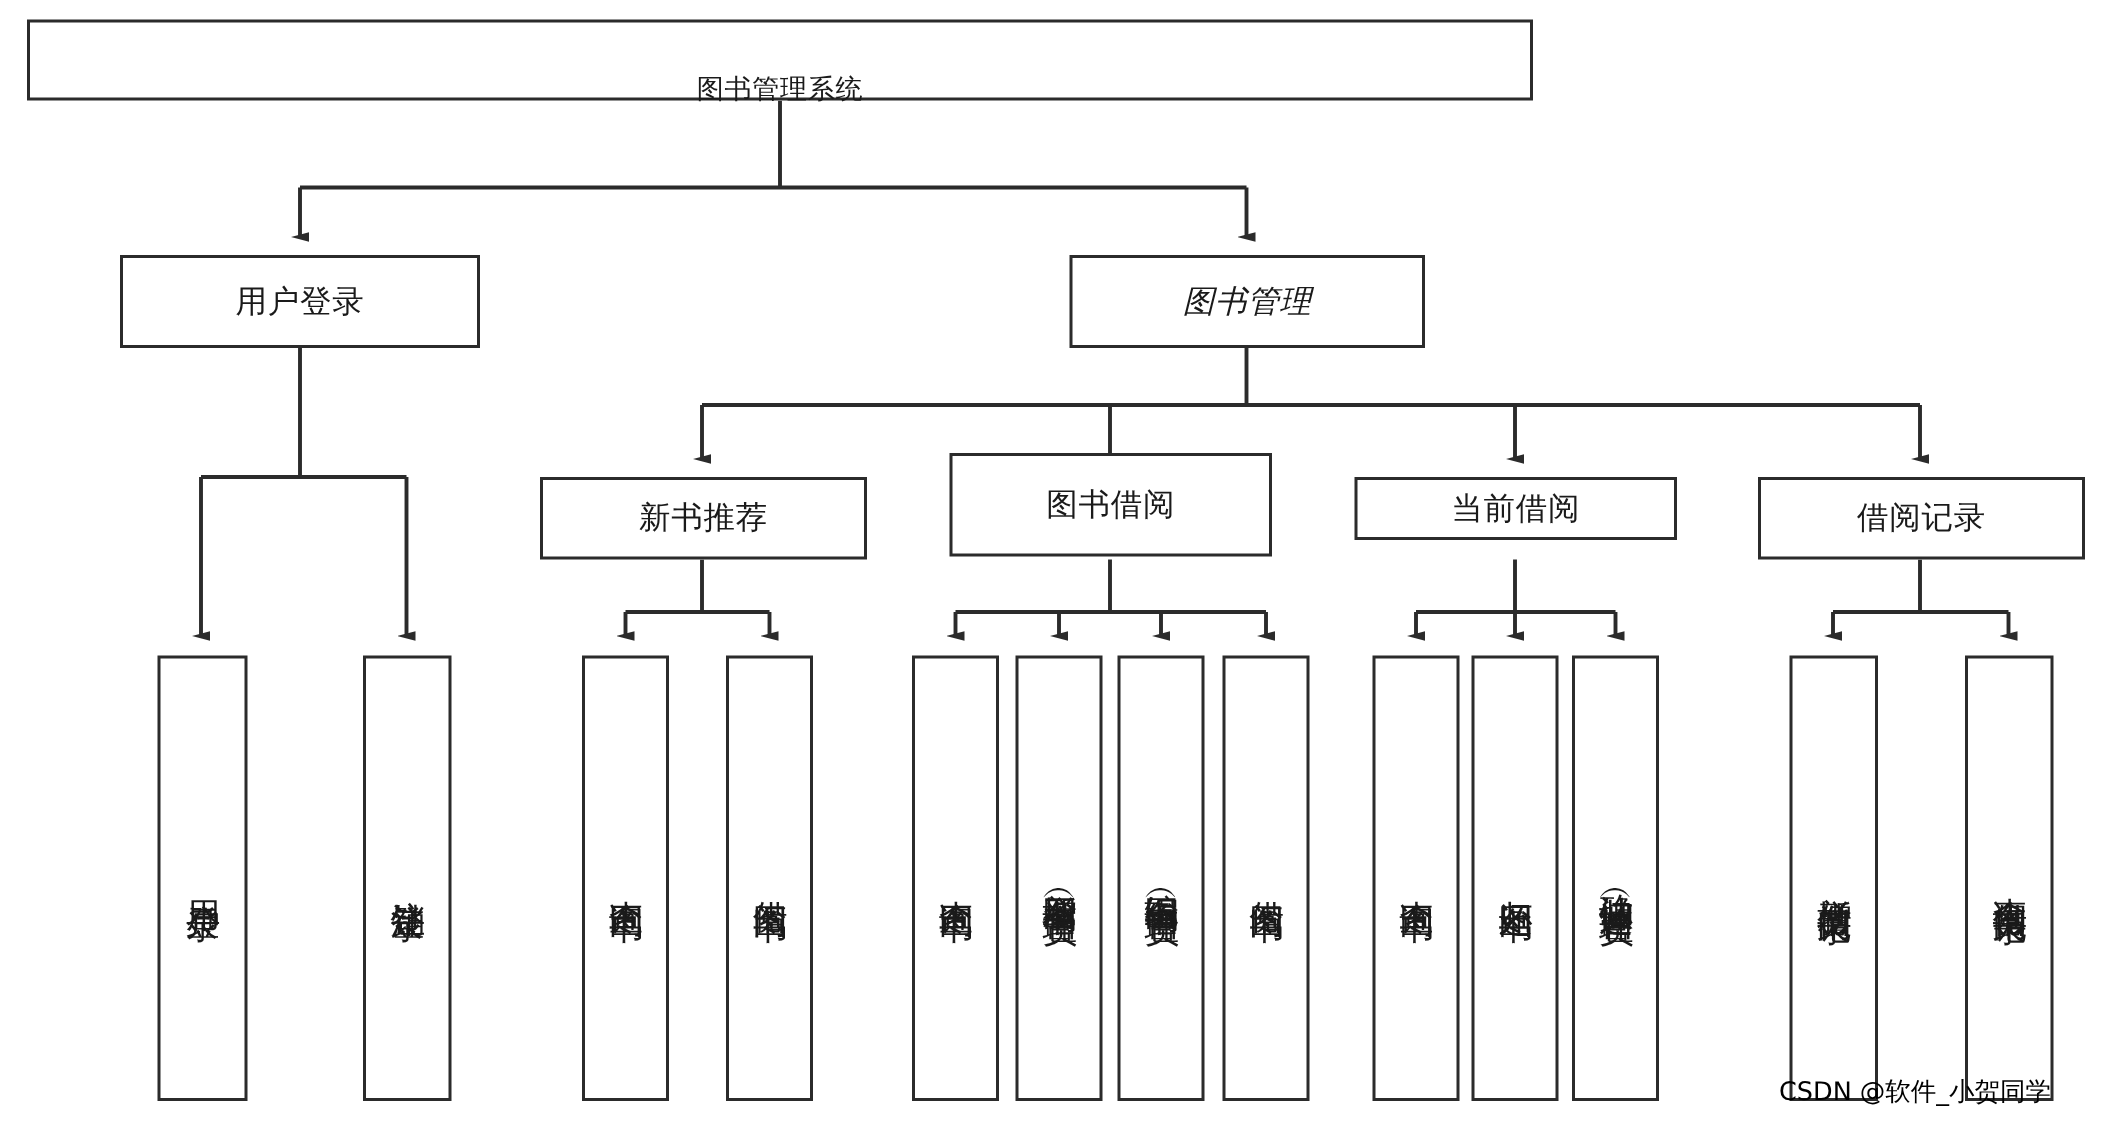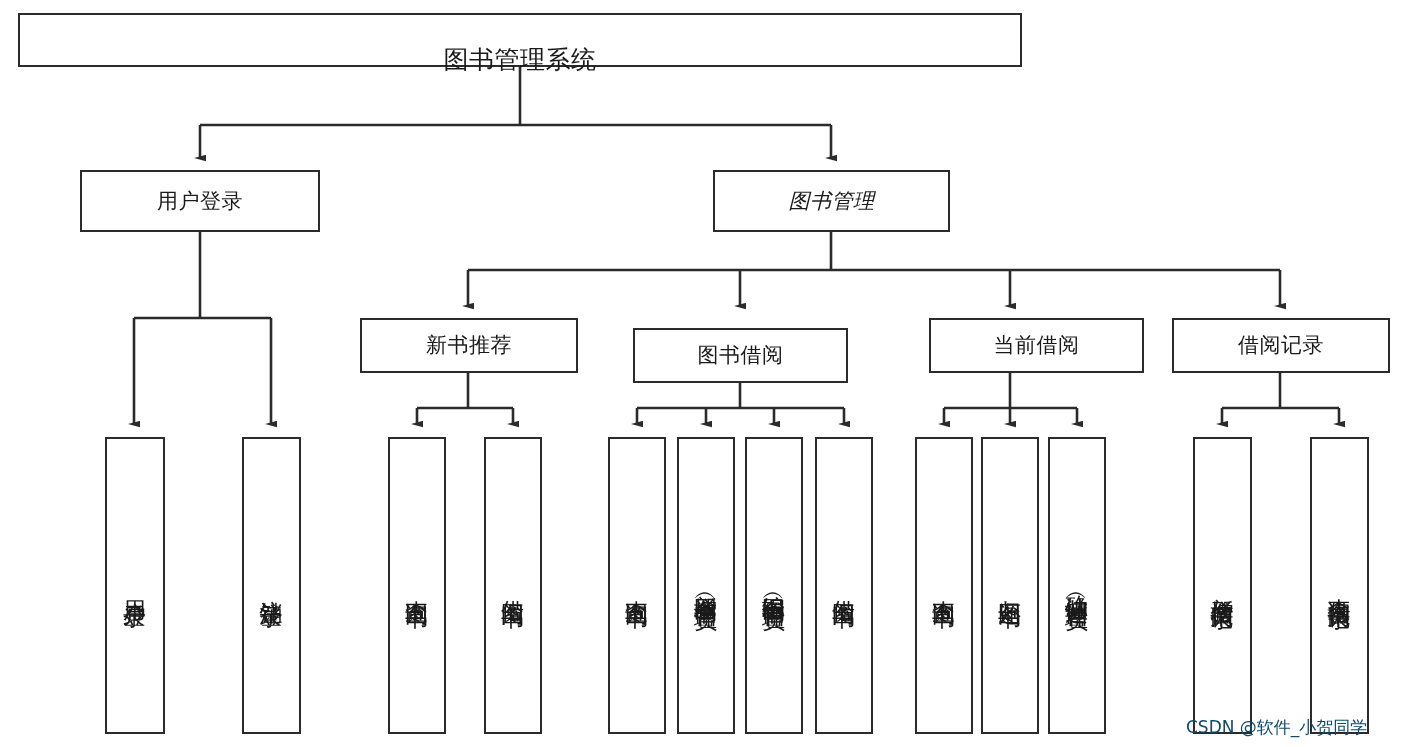--- a/index.html
+++ b/index.html
@@ -42,21 +42,21 @@
     text-align: center;
     line-height: 1.25;
   }
   
   .node.horiz .label {
     font-size: 21px;
     letter-spacing: 0.5px;
     white-space: nowrap;
   }
   .node.root .label {
-    font-size: 25px;
+    font-size: 18px;
     margin-top: 40px;
   }
   
   .node.vert {
     align-items: center;
     justify-content: center;
     padding: 4px 0;
   }
   .node.vert .label {
     writing-mode: vertical-rl;
@@ -65,21 +65,21 @@
     line-height: 1.05;
     letter-spacing: 2px;
     white-space: normal;
     max-height: 100%;
   }
   #watermark {
     position: absolute;
     left: 1186px;
     top: 716px;
     font-size: 17px;
-    color: #0c4a6e;
+    color: #000000;
     white-space: nowrap;
     z-index: 3;
     font-family: "DejaVu Sans", "Liberation Sans", sans-serif;
   }
 </style>
 </head>
 <body>
 
 <div id="diagram-root">
 
@@ -140,24 +140,24 @@
   <div class="node horiz" style="left:80px; top:170px; width:240px; height:62px;">
     <span class="label">用户登录</span>
   </div>
   <div class="node horiz" style="left:713px; top:170px; width:237px; height:62px;font-style:italic;">
     <span class="label">图书管理</span>
   </div>
 
   <div class="node horiz" style="left:360px; top:318px; width:218px; height:55px;justify-content:center;">
     <span class="label">新书推荐</span>
   </div>
-  <div class="node horiz" style="left:633px; top:328px; width:215px; height:55px;justify-content:center;">
+  <div class="node horiz" style="left:633px; top:302px; width:215px; height:69px;justify-content:center;">
     <span class="label">图书借阅</span>
   </div>
-  <div class="node horiz" style="left:929px; top:318px; width:215px; height:55px;">
+  <div class="node horiz" style="left:903px; top:318px; width:215px; height:42px;">
     <span class="label">当前借阅</span>
   </div>
   <div class="node horiz" style="left:1172px; top:318px; width:218px; height:55px;">
     <span class="label">借阅记录</span>
   </div>
 
   <div class="node vert" style="left:105px; top:437px; width:60px; height:297px;">
     <span class="label">用户登录</span>
   </div>
   <div class="node vert" style="left:242px; top:437px; width:59px; height:297px;">

